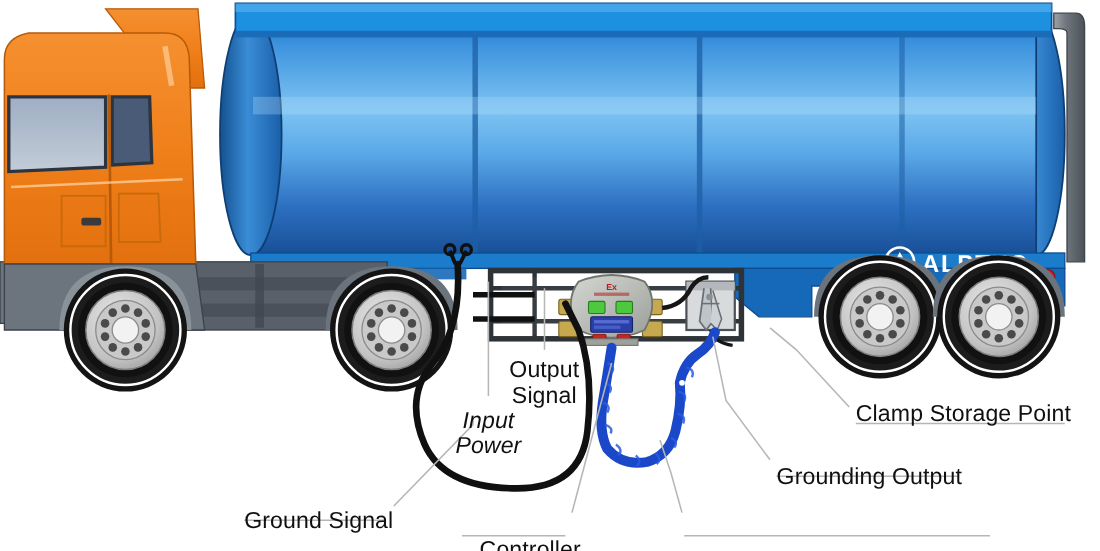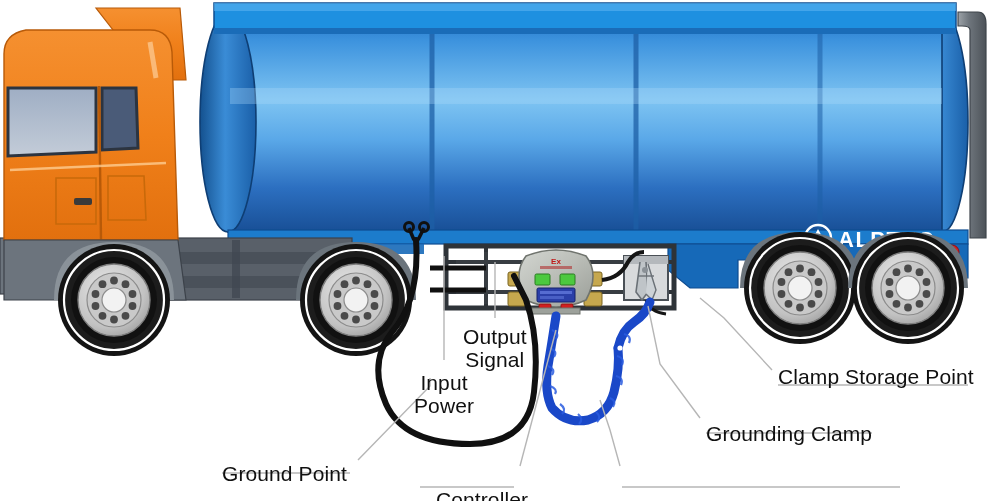--- a/index.html
+++ b/index.html
@@ -289,25 +289,25 @@
       <line x1="420" y1="487" x2="514" y2="487"></line>
       <line x1="622" y1="487" x2="900" y2="487"></line>
       <line x1="706" y1="433" x2="872" y2="433"></line>
       <line x1="778" y1="385" x2="968" y2="385"></line>
     </g>
   </svg>
 
   <div class="callout inner" style="left:463px; top:326px;">Output
 Signal</div>
 
-  <div class="callout inner" style="left:414px; top:372px;">Input
+  <div class="callout inner" style="left:414px; top:372px;font-style:italic;">Input
 Power</div>
 
   <div class="callout" style="left:778px; top:366px;">Clamp Storage Point</div>
 
-  <div class="callout" style="left:706px; top:423px;">Grounding Clamp</div>
-
-  <div class="callout" style="left:222px; top:463px;">Ground Point</div>
+  <div class="callout" style="left:706px; top:423px;">Grounding Output</div>
+
+  <div class="callout" style="left:222px; top:463px;">Ground Signal</div>
 
   <div class="callout" style="left:436px; top:477px;margin-top:12px;">Controller</div>
 
 
 </div>
 
 </body></html>

